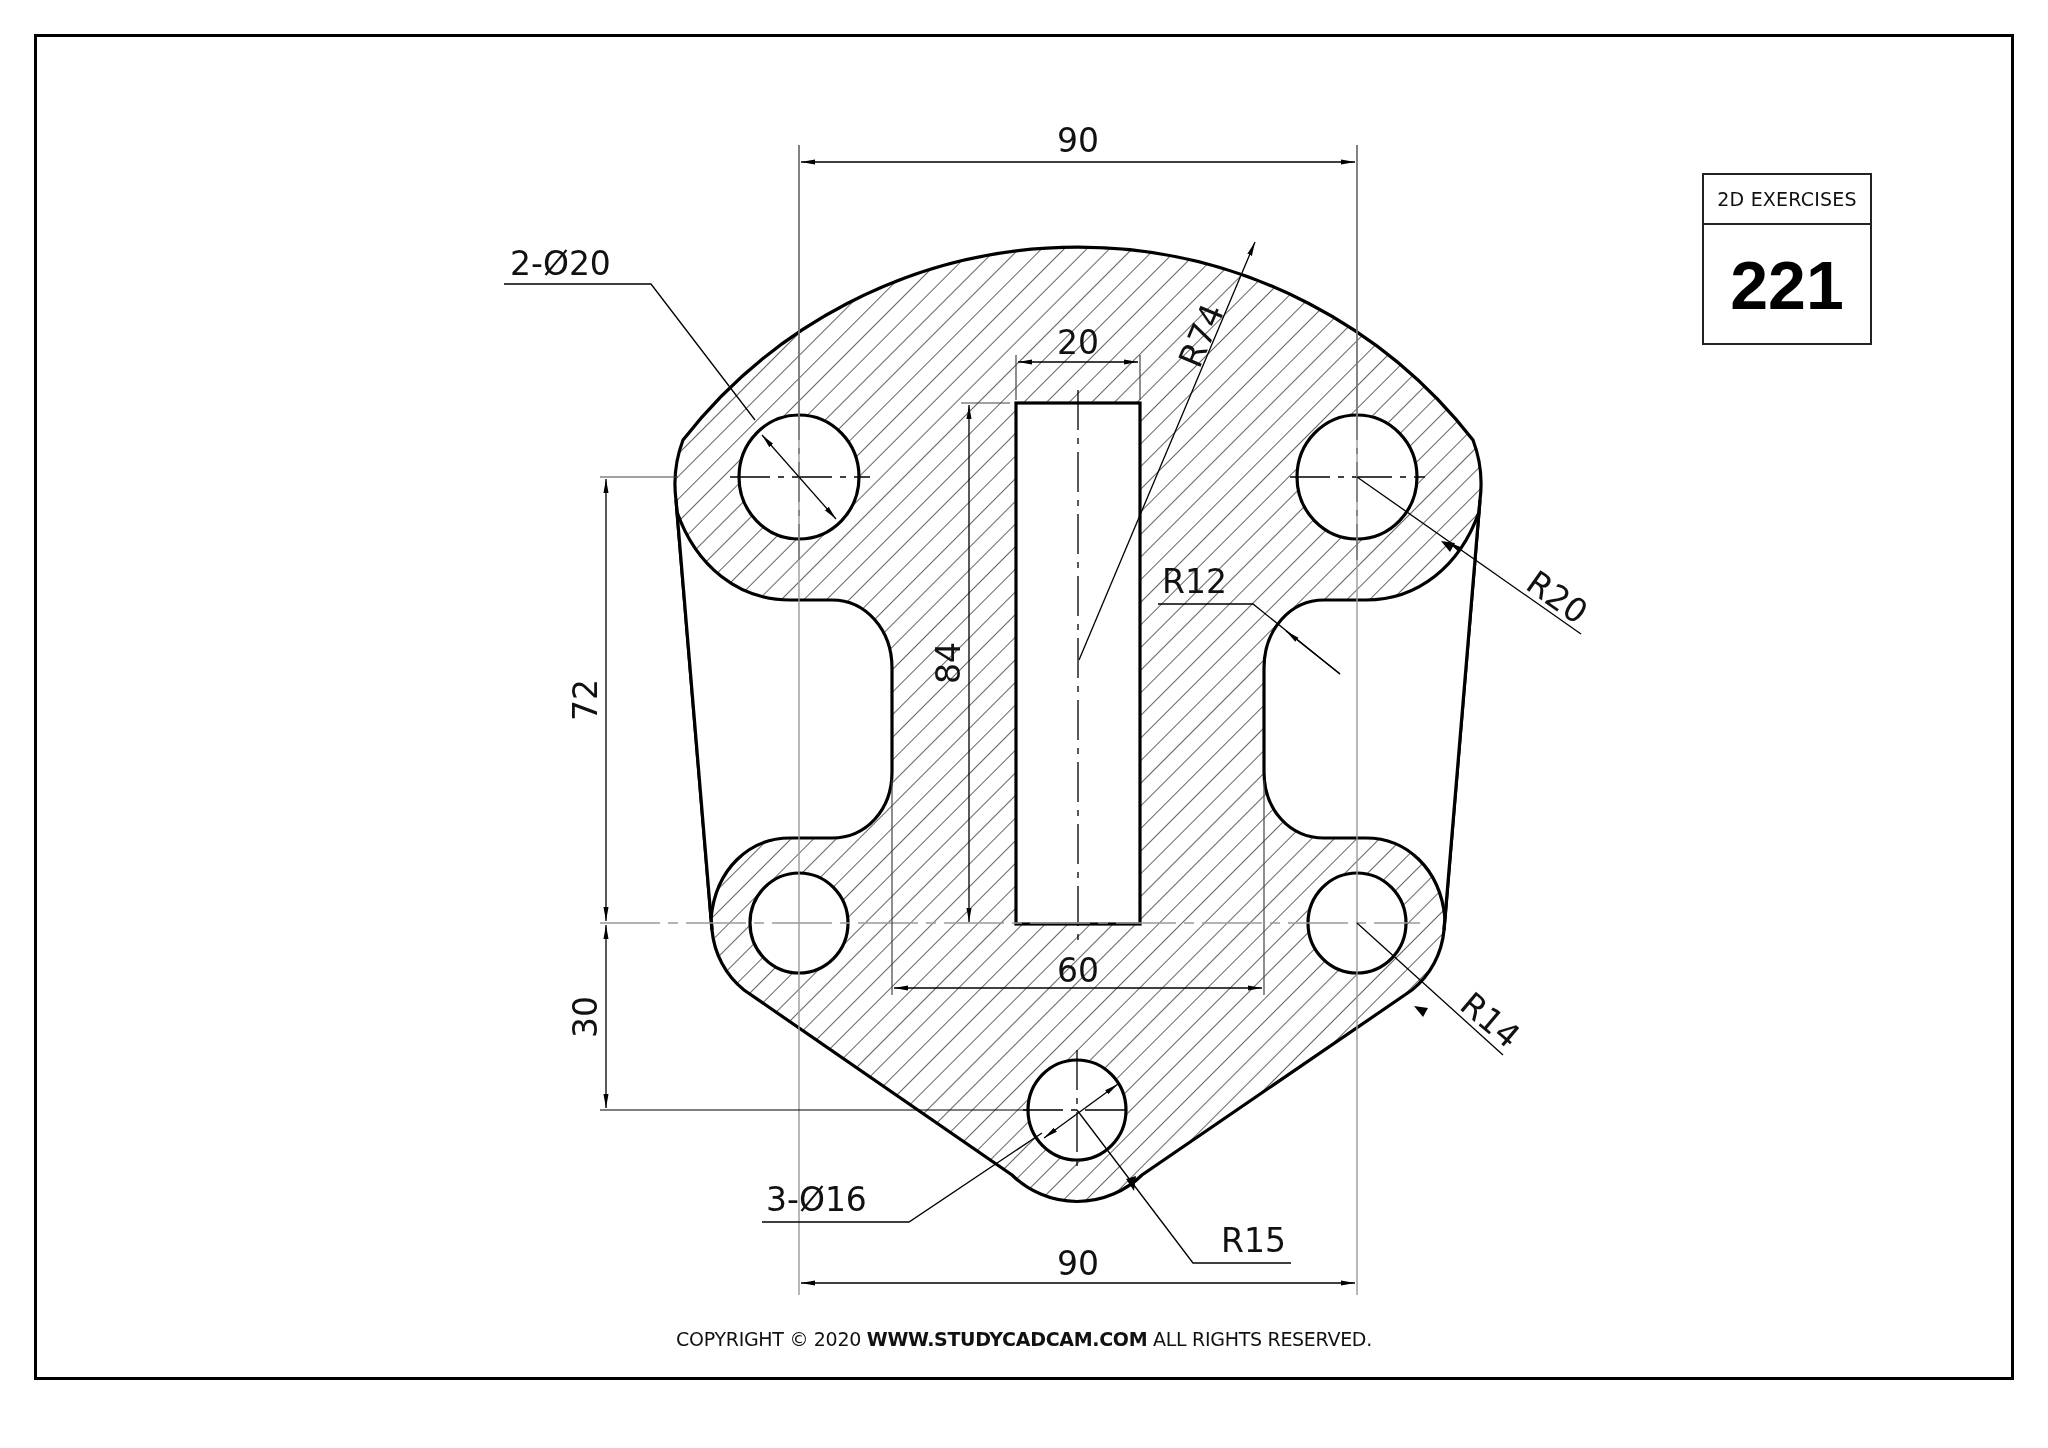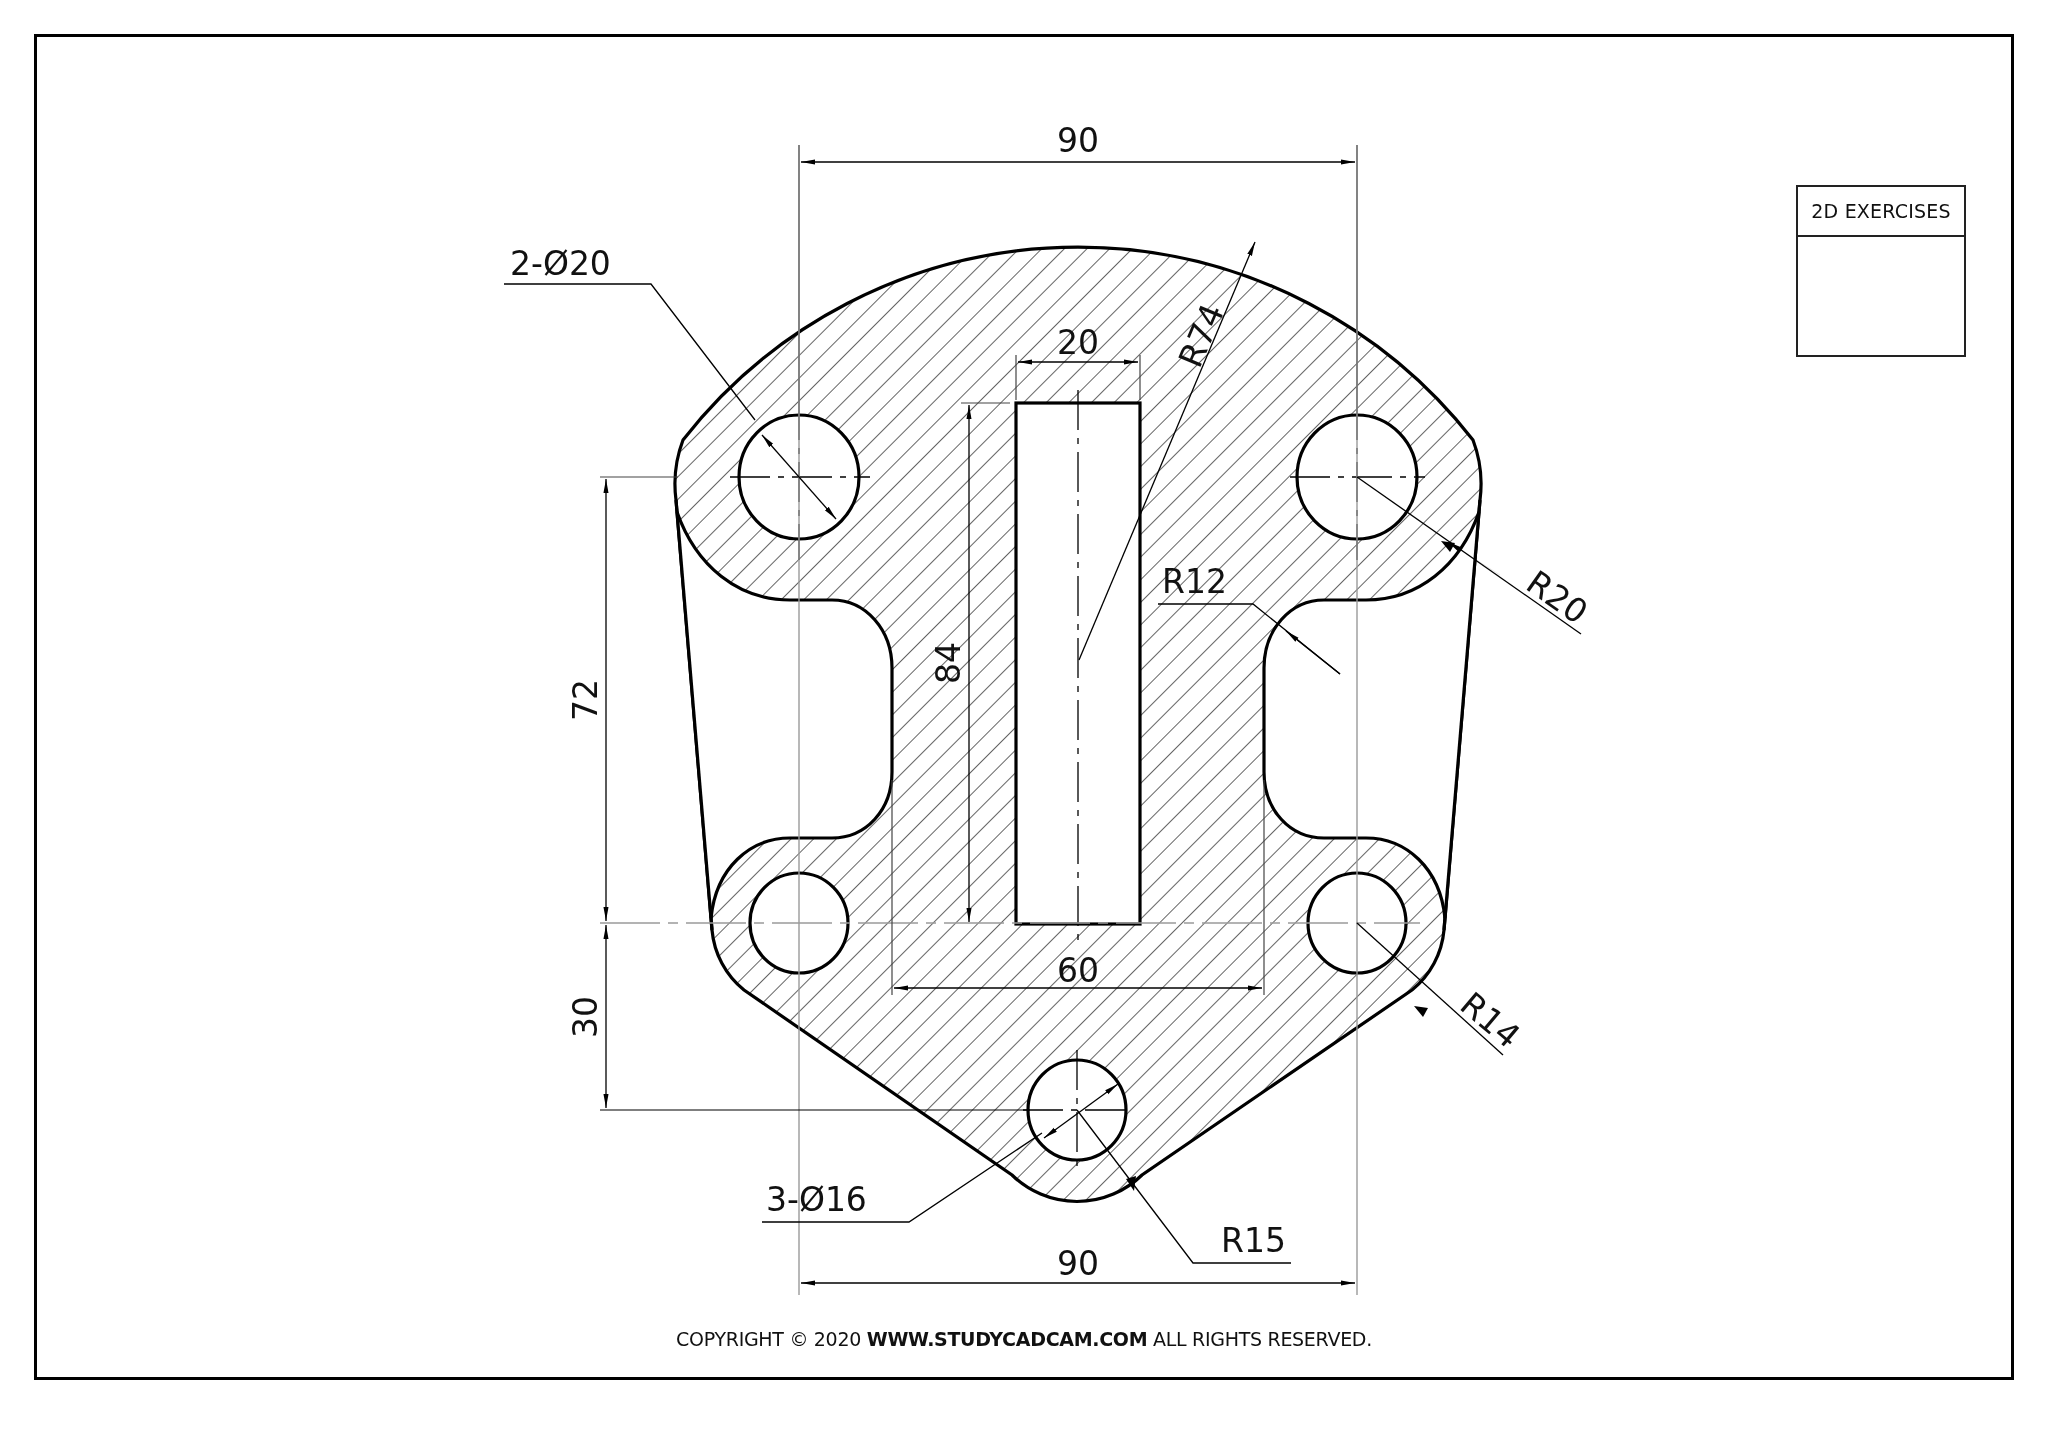--- a/index.html
+++ b/index.html
@@ -1,20 +1,20 @@
 <!DOCTYPE html>
 <html><head>
 <meta charset="utf-8">
 <style>
   html,body{margin:0;padding:0;background:#ffffff;}
   body{width:2048px;height:1448px;position:relative;overflow:hidden;font-family:"Liberation Sans","DejaVu Sans",sans-serif;}
   .frame{position:absolute;left:34px;top:34px;width:1974px;height:1340px;border:3px solid #000;box-sizing:content-box;}
   svg.drawing{position:absolute;left:0;top:0;}
   .dimtext{font-family:"DejaVu Sans","Liberation Sans",sans-serif;font-size:33px;fill:#111;font-weight:400;}
-  .tblock{position:absolute;left:1796px;top:173px;width:170px;height:172px;border:2px solid #222;background:#fff;box-sizing:border-box;margin-top:12px;}
+  .tblock{position:absolute;left:1702px;top:173px;width:170px;height:172px;border:2px solid #222;background:#fff;box-sizing:border-box;}
   .tblock .hdr{height:48px;border-bottom:2px solid #222;font-size:19px;display:flex;align-items:center;justify-content:center;color:#111;letter-spacing:0.2px;font-family:"DejaVu Sans",sans-serif;}
   .tblock .num{height:120px;display:flex;align-items:center;justify-content:center;font-size:68px;font-weight:700;color:#000;font-family:"Liberation Sans",sans-serif;}
   .footer{position:absolute;left:0;width:2048px;top:1328px;text-align:center;font-size:19px;color:#111;font-family:"DejaVu Sans",sans-serif;letter-spacing:-0.3px;}
   .footer .site{font-weight:700;}
 </style>
 </head>
 <body>
 
 <div class="frame"></div>
 
@@ -133,19 +133,20 @@
   <text class="dimtext" x="1162" y="593">R12</text>
   <text class="dimtext" x="0" y="0" transform="translate(1524,588) rotate(35)">R20</text>
   <text class="dimtext" x="0" y="0" transform="translate(1458,1008) rotate(40)">R14</text>
   <text class="dimtext" x="1221" y="1252">R15</text>
   <text class="dimtext" x="510" y="275">2-Ø20</text>
   <text class="dimtext" x="766" y="1211">3-Ø16</text>
 </svg>
 
 <div class="tblock">
   <div class="hdr">2D EXERCISES</div>
+  <div class="num">221</div>
 </div>
 
 <div class="footer">
   <span>COPYRIGHT © 2020</span>
   <span class="site">WWW.STUDYCADCAM.COM</span>
   <span>ALL RIGHTS RESERVED.</span>
 </div>
 
 </body></html>

